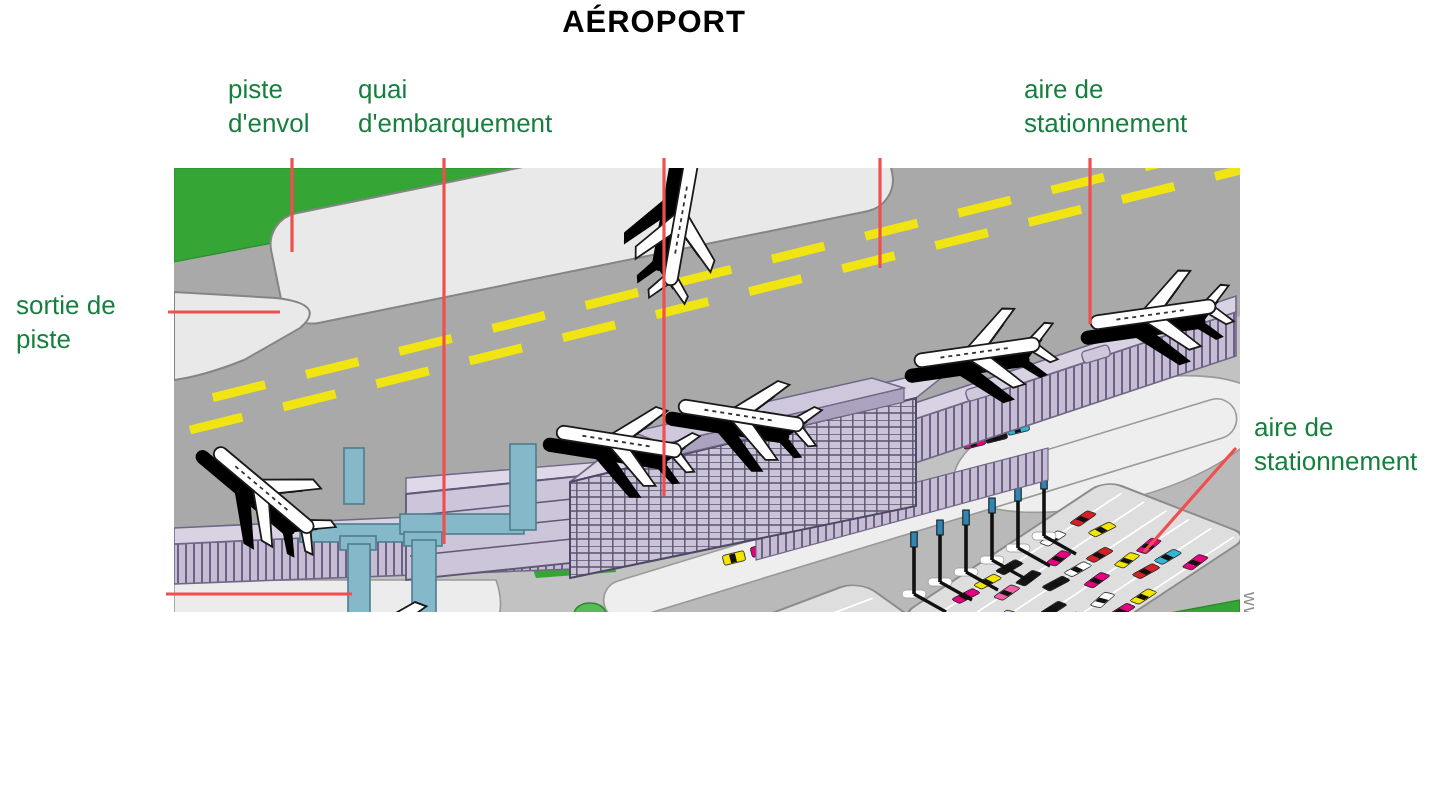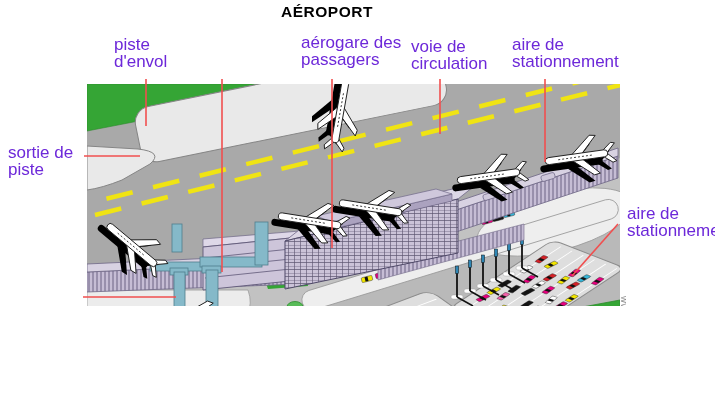--- a/index.html
+++ b/index.html
@@ -1,21 +1,21 @@
 <!DOCTYPE html>
 <html><head>
 <meta charset="utf-8">
 <style>
   html,body{margin:0;padding:0;background:#ffffff;}
   #stage{position:relative;width:715px;height:306px;background:#ffffff;overflow:hidden;
          font-family:Liberation Sans, sans-serif;}
   #scene{position:absolute;left:0;top:0;}
   .title{position:absolute;left:0;top:3px;width:654px;text-align:center;
          font-size:15.5px;font-weight:bold;letter-spacing:.5px;color:#000;}
-  .lbl{position:absolute;font-size:17px;line-height:17px;color:#6d28d9;white-space:pre-line;}
+  .lbl{position:absolute;font-size:13px;line-height:17px;color:#15803d;white-space:pre-line;}
   .r{}
   .watermark{position:absolute;left:619px;top:296px;writing-mode:vertical-rl;
              font-size:9.5px;letter-spacing:.6px;color:#8d8d8d;}
 </style>
 </head>
 <body>
 
 <div id="stage">
 
   <svg id="scene" width="715" height="406" viewBox="0 0 715 406">
@@ -292,24 +292,22 @@
       <line x1="545" y1="79" x2="545" y2="162"></line>
       <line x1="84" y1="156" x2="140" y2="156"></line>
       <line x1="83" y1="297" x2="176" y2="297"></line>
       <line x1="618" y1="224" x2="572" y2="276"></line>
     </g>
   </svg>
 
   <div class="title">AÉROPORT</div>
   <div class="lbl" style="left:114px;top:36px;">piste
 d'envol</div>
-  <div class="lbl" style="left:301px;top:34px;">aérogare des
-passagers</div>
-  <div class="lbl" style="left:411px;top:38px;">voie de
-circulation</div>
+  <div class="lbl" style="left:179px;top:36px;">quai
+d'embarquement</div>
   <div class="lbl" style="left:512px;top:36px;">aire de
 stationnement</div>
   <div class="lbl r" style="left:8px;top:144px;width:74px;">sortie de
 piste</div>
   <div class="lbl" style="left:627px;top:205px;">aire de
 stationnement</div>
   <div class="watermark">www.infovisual.info</div>
 </div>
 
 </body></html>

